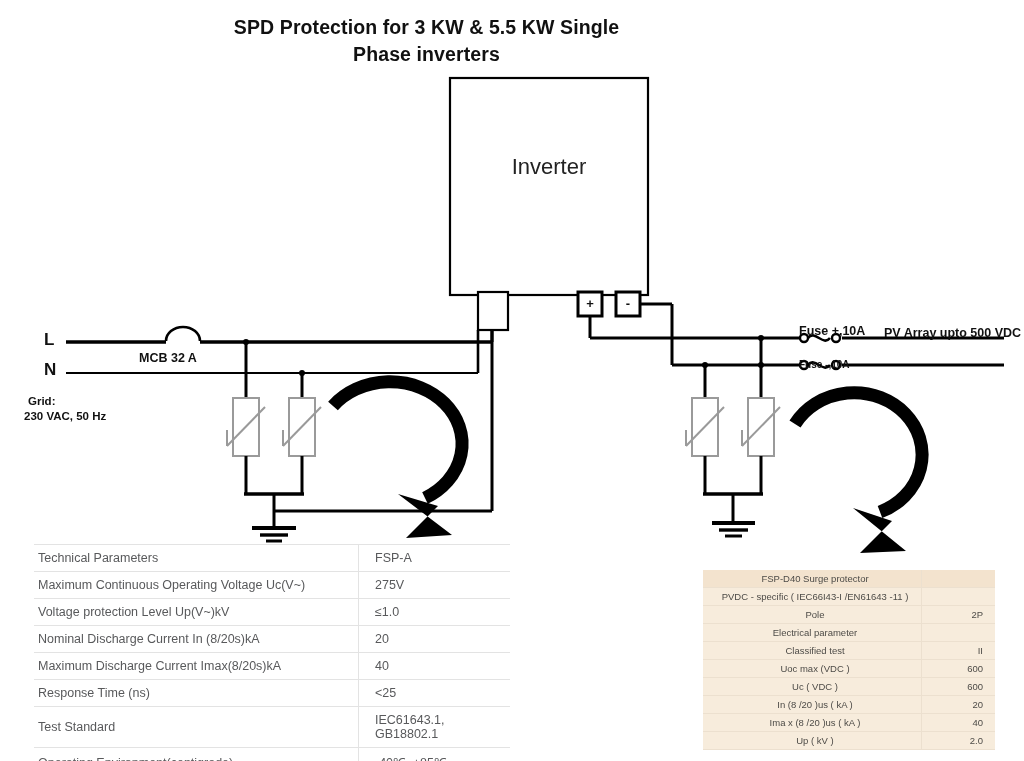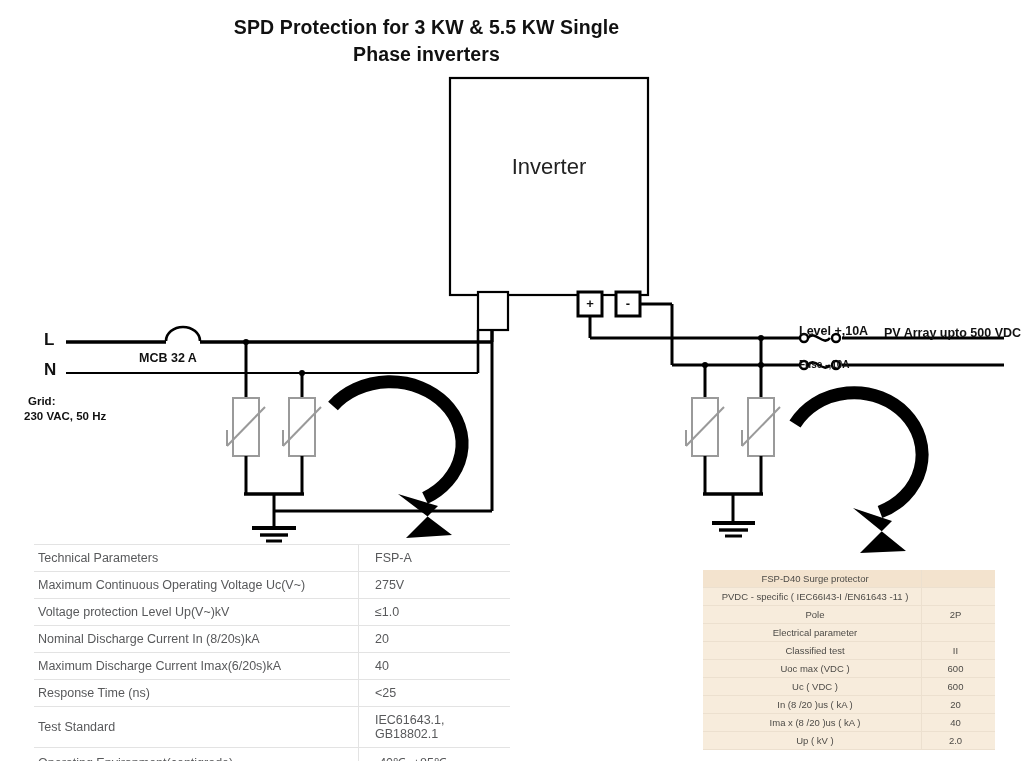--- a/index.html
+++ b/index.html
@@ -134,20 +134,21 @@
   #tbl-right td {
     background: #f7ecdc;
     border-bottom: 1px solid #ece0cf;
     padding: 3px 0 3px 6px;
     height: 10px;
     vertical-align: middle;
     text-align: center;
   }
   #tbl-right td.rc0 { width: 212px; }
   #tbl-right td.rc1 {
+    text-align: right;
     padding-right: 12px;
     border-left: 1px solid #ece0cf;
   }
   #tbl-right tr.hdr td {
     background: #f3e3ce;
   }
 </style>
 </head>
 <body>
 
@@ -259,21 +260,21 @@
     <span class="g2">230 VAC, 50 Hz</span>
   </div>
 
   <div class="lbl lbl-inv">
     <span>Inverter</span>
   </div>
 
   <div class="lbl lbl-plus">+</div>
   <div class="lbl lbl-minus">-</div>
 
-  <div class="lbl lbl-fusep">Level +,10A</div>
+  <div class="lbl lbl-fusep">Fuse +,10A</div>
   <div class="lbl lbl-fusen">Fuse -,10A</div>
   <div class="lbl lbl-pv">PV Array upto 500 VDC</div>
 
   <table id="tbl-left">
     <tbody>
         <tr>
           <td class="c0">Technical Parameters</td>
           <td class="c1">FSP-A</td>
         </tr>
         <tr>
@@ -282,21 +283,21 @@
         </tr>
         <tr>
           <td class="c0">Voltage protection Level Up(V~)kV</td>
           <td class="c1">≤1.0</td>
         </tr>
         <tr>
           <td class="c0">Nominal Discharge Current In (8/20s)kA</td>
           <td class="c1">20</td>
         </tr>
         <tr>
-          <td class="c0">Maximum Discharge Current Imax(6/20s)kA</td>
+          <td class="c0">Maximum Discharge Current Imax(8/20s)kA</td>
           <td class="c1">40</td>
         </tr>
         <tr>
           <td class="c0">Response Time (ns)</td>
           <td class="c1">&lt;25</td>
         </tr>
         <tr>
           <td class="c0">Test Standard</td>
           <td class="c1">IEC61643.1, GB18802.1</td>
         </tr>

